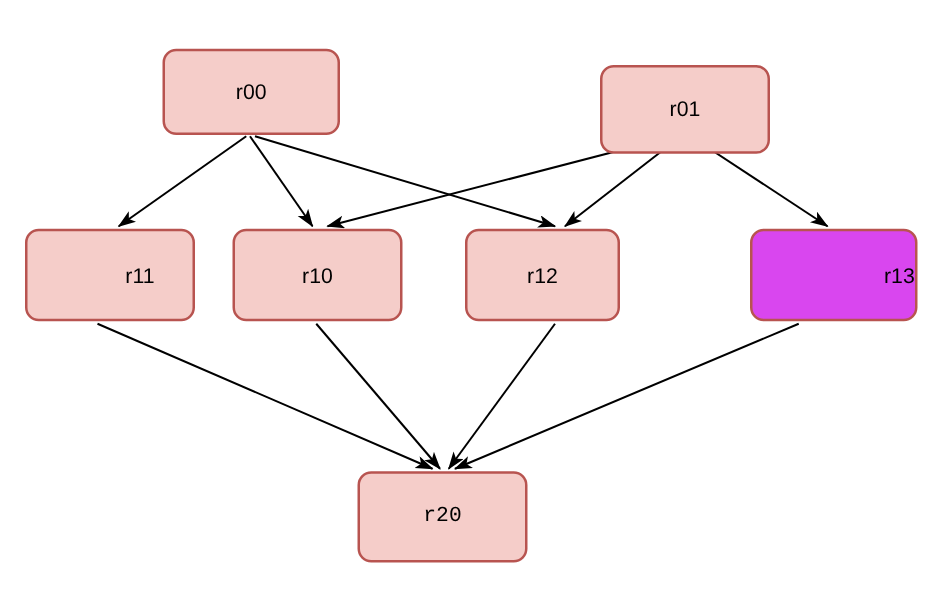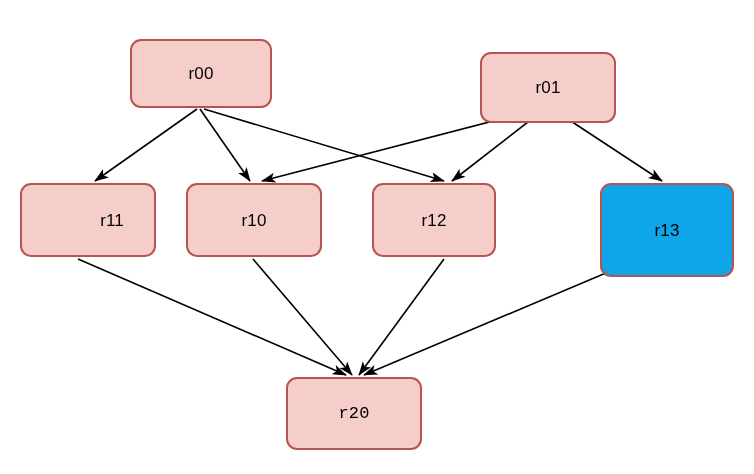--- a/index.html
+++ b/index.html
@@ -75,20 +75,20 @@
   </div>
   <div class="node-box" style="left: 20px; top: 183px; width: 136px; height: 74px; background: rgb(245, 205, 201); border: 2px solid rgb(184, 84, 80); border-radius: 11px; color: rgb(0, 0, 0); padding-left: 48px;">
     <span class="node-label">r11</span>
   </div>
   <div class="node-box" style="left: 186px; top: 183px; width: 136px; height: 74px; background: rgb(245, 205, 201); border: 2px solid rgb(184, 84, 80); border-radius: 11px; color: rgb(0, 0, 0);">
     <span class="node-label">r10</span>
   </div>
   <div class="node-box" style="left: 372px; top: 183px; width: 124px; height: 74px; background: rgb(245, 205, 201); border: 2px solid rgb(184, 84, 80); border-radius: 11px; color: rgb(0, 0, 0);">
     <span class="node-label">r12</span>
   </div>
-  <div class="node-box" style="left: 600px; top: 183px; width: 134px; height: 94px; background: #0ea5e9; border: 2px solid rgb(184, 84, 80); border-radius: 11px; color: rgb(0, 0, 0);">
+  <div class="node-box" style="left: 600px; top: 183px; width: 134px; height: 74px; background: #d946ef; border: 2px solid rgb(184, 84, 80); border-radius: 11px; color: rgb(0, 0, 0); justify-content: flex-end;">
     <span class="node-label">r13</span>
   </div>
   <div class="node-box" style="left: 286px; top: 377px; width: 136px; height: 73px; background: rgb(245, 205, 201); border: 2px solid rgb(184, 84, 80); border-radius: 11px; color: rgb(0, 0, 0); font-family: Liberation Mono, monospace;">
     <span class="node-label">r20</span>
   </div>
 
 </div>
 
 </body></html>

